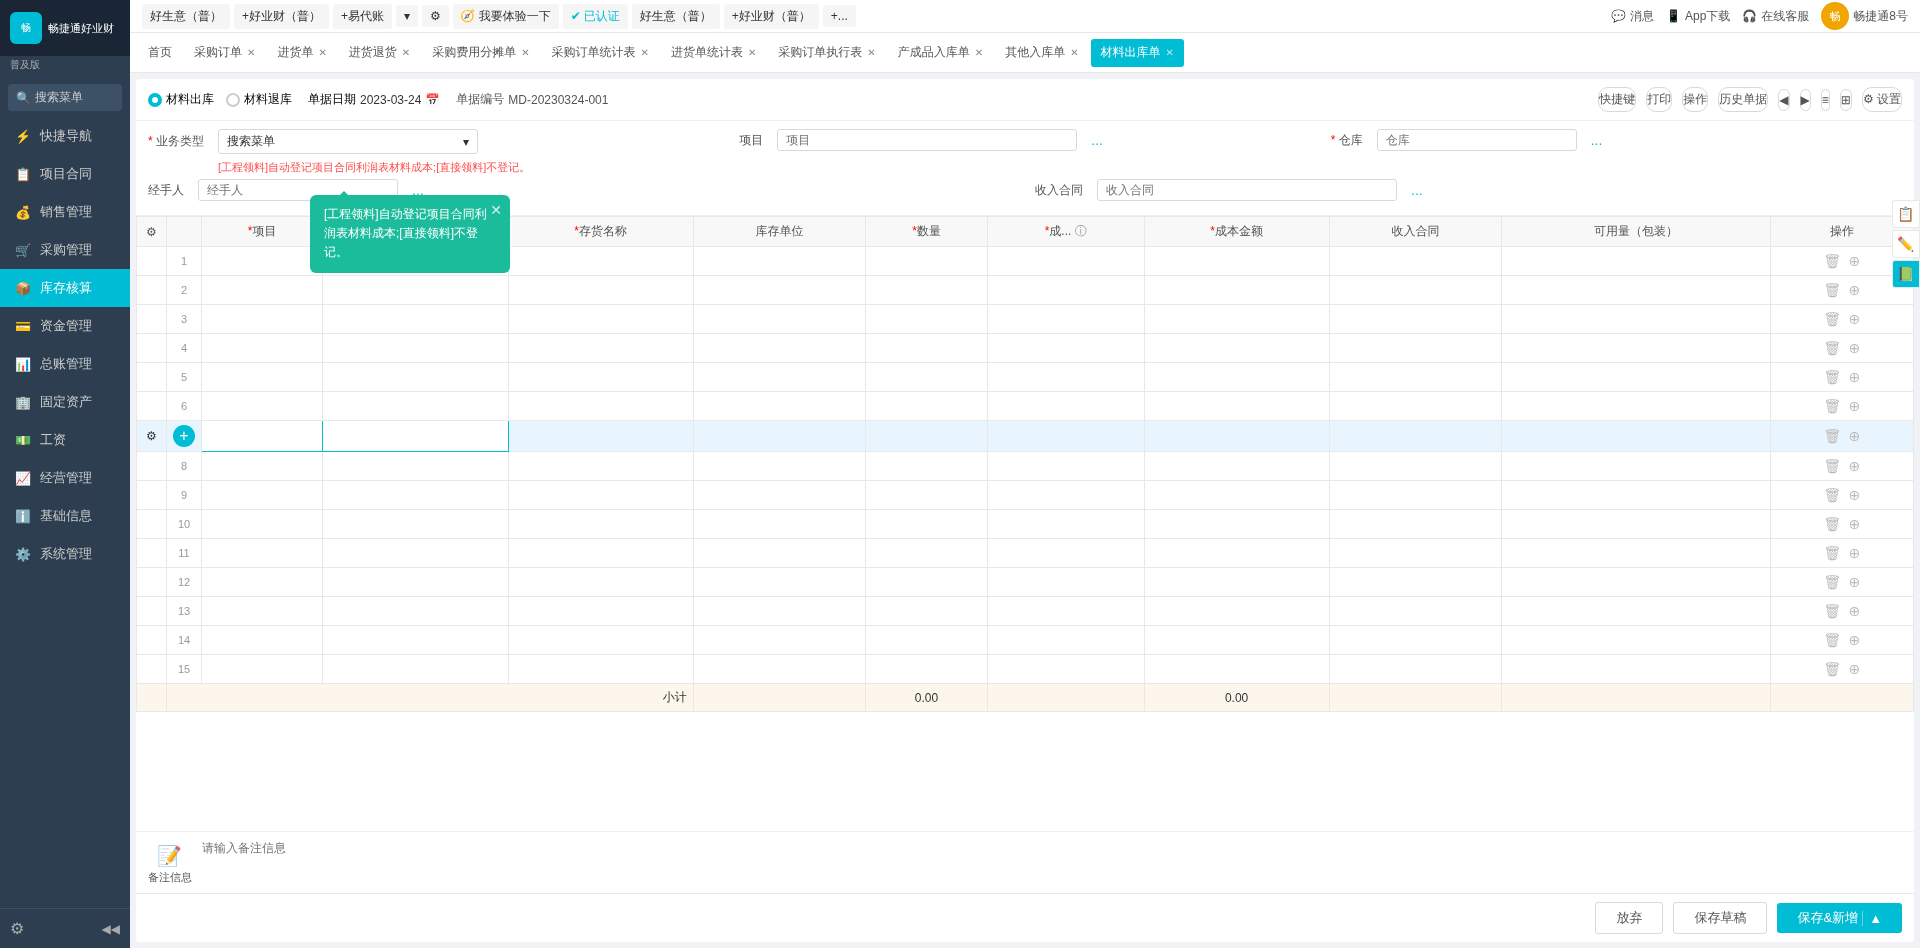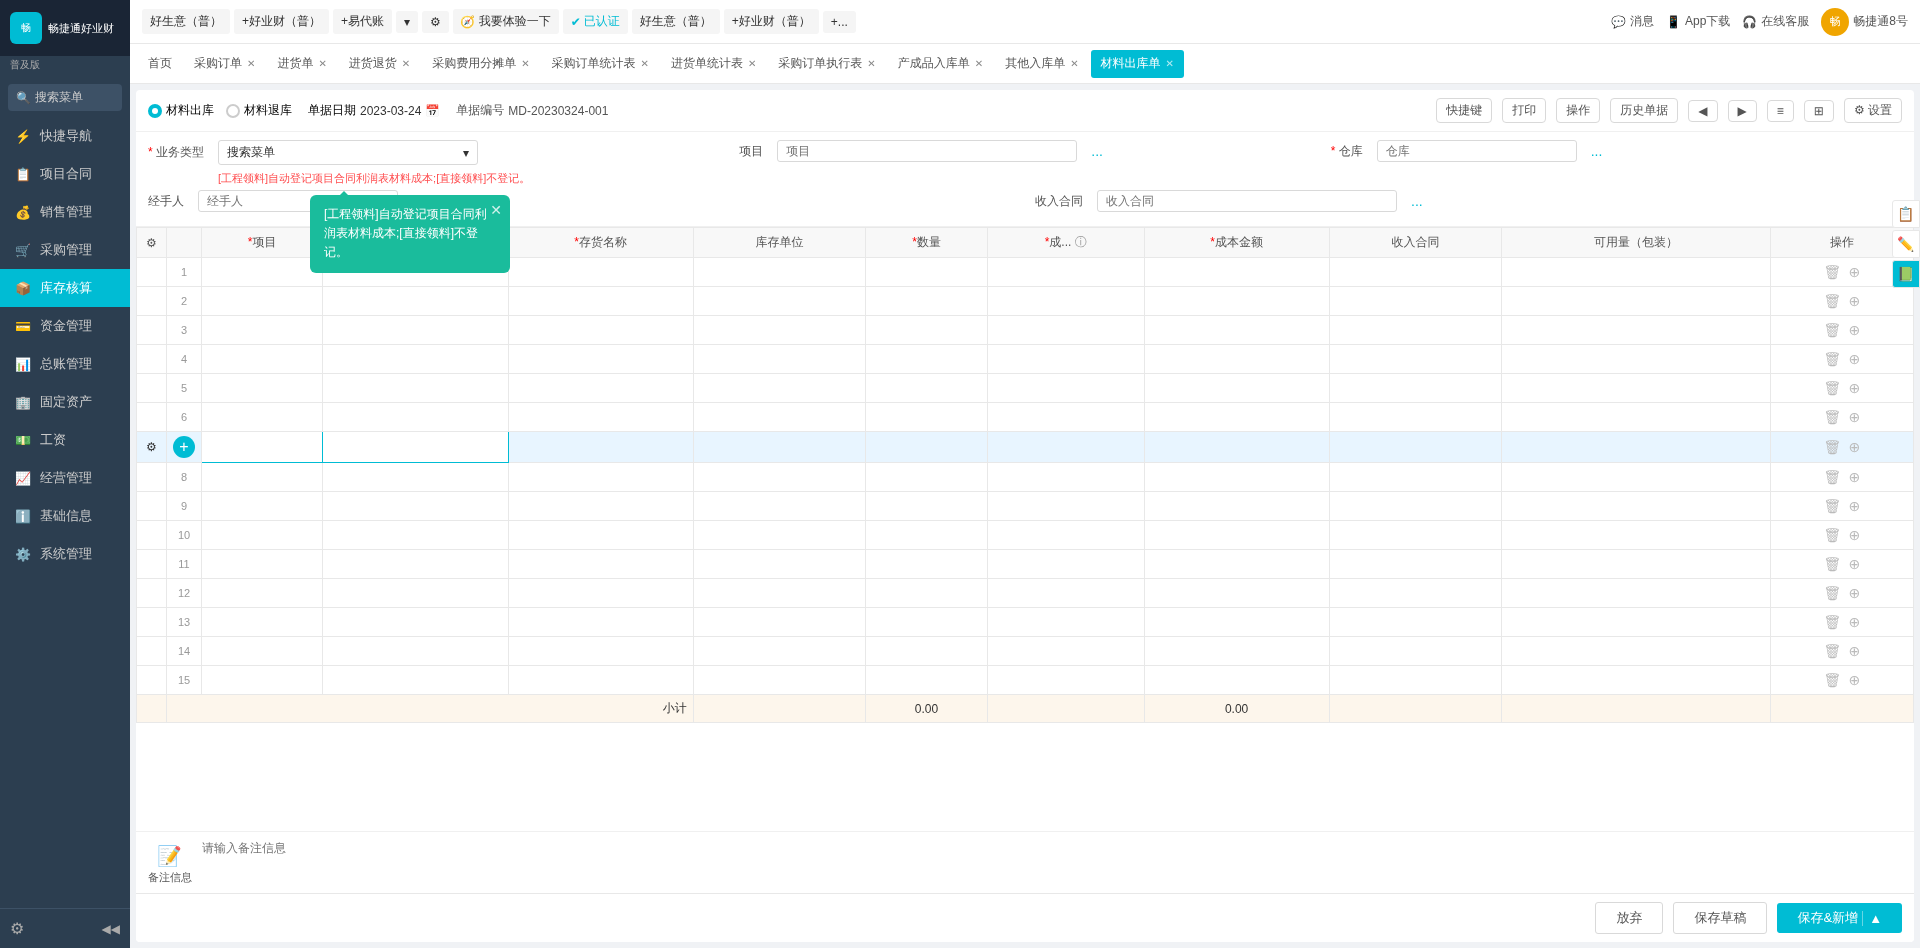--- a/index.html
+++ b/index.html
@@ -26,21 +26,21 @@
     }
     .sidebar-nav-item.active { background: #00bcd4; color: #fff; }
     .sidebar-nav-item .nav-icon { width: 18px; height: 18px; display: flex; align-items: center; justify-content: center; flex-shrink: 0; }
     .sidebar-bottom { padding: 10px; display: flex; align-items: center; justify-content: space-between; border-top: 1px solid #3d5166; }
 
     
     .main { margin-left: 130px; height: 100%; display: flex; flex-direction: column; background: #f0f2f5; }
 
     
     .topbar {
-      background: #fff; height: 44px; display: flex; align-items: center; padding: 0 12px; gap: 8px; border-bottom: 1px solid #e8e8e8; flex-shrink: 0;
+      background: #fff; height: 33px; display: flex; align-items: center; padding: 0 12px; gap: 8px; border-bottom: 1px solid #e8e8e8; flex-shrink: 0;
     }
     .topbar-nav { display: flex; align-items: center; gap: 4px; flex: 1; }
     .topbar-nav-item {
       padding: 4px 8px; background: #f5f5f5; border-radius: 3px; font-size: 12px; cursor: pointer; color: #333; white-space: nowrap; display: flex; align-items: center; gap: 3px;
     }
     .topbar-nav-item.certified { color: #00bcd4; }
     .topbar-right { display: flex; align-items: center; gap: 12px; font-size: 12px; color: #555; flex-shrink: 0; }
     .topbar-right-item { display: flex; align-items: center; gap: 4px; cursor: pointer; }
     .user-avatar { width: 28px; height: 28px; border-radius: 50%; background: #f0a500; display: flex; align-items: center; justify-content: center; color: #fff; font-size: 11px; }
 
@@ -64,21 +64,21 @@
     .doc-header-left { display: flex; align-items: center; gap: 16px; flex: 1; }
     .doc-header-right { display: flex; align-items: center; gap: 10px; }
     .radio-group { display: flex; align-items: center; gap: 12px; }
     .radio-item { display: flex; align-items: center; gap: 4px; cursor: pointer; font-size: 12px; }
     .radio-dot { width: 14px; height: 14px; border-radius: 50%; border: 2px solid #00bcd4; background: #00bcd4; position: relative; }
     .radio-dot::after { content: ''; width: 6px; height: 6px; background: #fff; border-radius: 50%; position: absolute; top: 2px; left: 2px; }
     .radio-empty { width: 14px; height: 14px; border-radius: 50%; border: 2px solid #ccc; }
     .date-field { display: flex; align-items: center; gap: 4px; font-size: 12px; }
     .date-value { color: #333; font-weight: 500; }
     .doc-no { display: flex; align-items: center; gap: 4px; font-size: 12px; color: #555; }
-    .btn-small { padding: 3px 9px; border: 1px solid #d9d9d9; border-radius: 4px; background: #fff; cursor: pointer; font-size: 12px; color: #555; }
+    .btn-small { padding: 3px 0; border: 1px solid #d9d9d9; border-radius: 10px; background: #fff; cursor: pointer; font-size: 12px; color: #555; }
 
     
     .form-section {
       padding: 8px 12px; border-bottom: 1px solid #f0f0f0; flex-shrink: 0;
     }
     .form-row { display: flex; align-items: flex-start; gap: 20px; margin-bottom: 6px; }
     .form-field { display: flex; align-items: center; gap: 14px; flex: 1; }
     .form-label { color: #555; font-size: 12px; white-space: nowrap; }
     .required-star { color: red; }
     .form-input {

